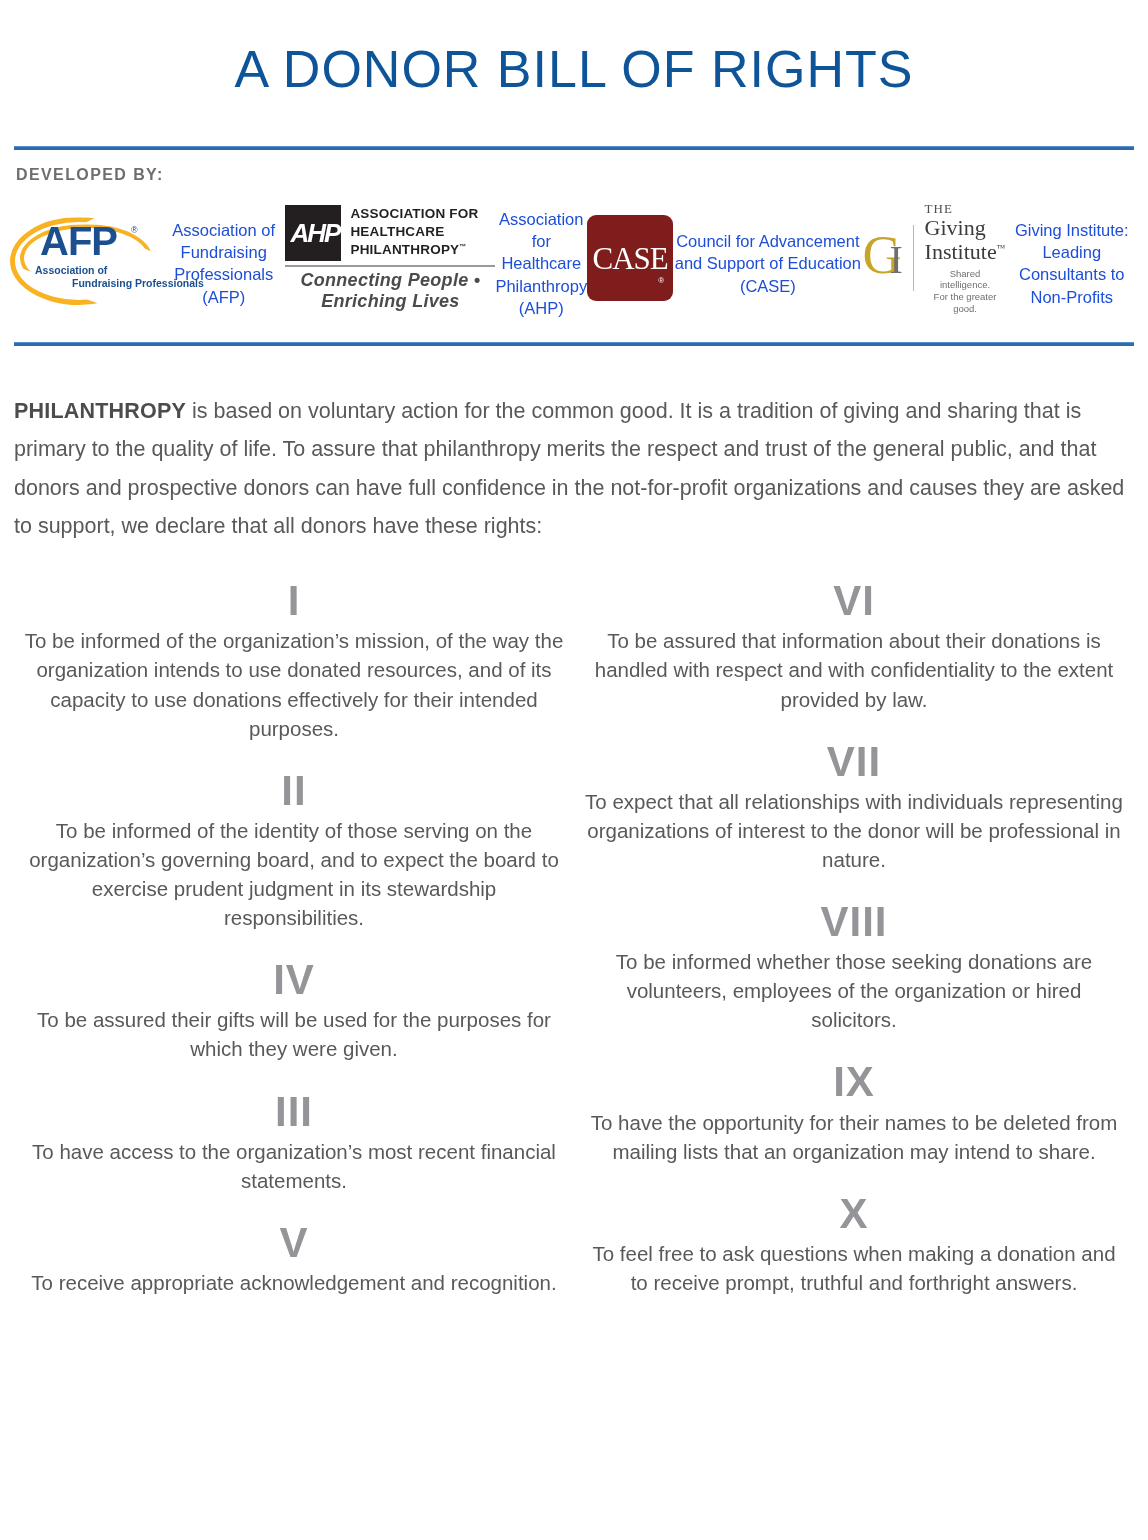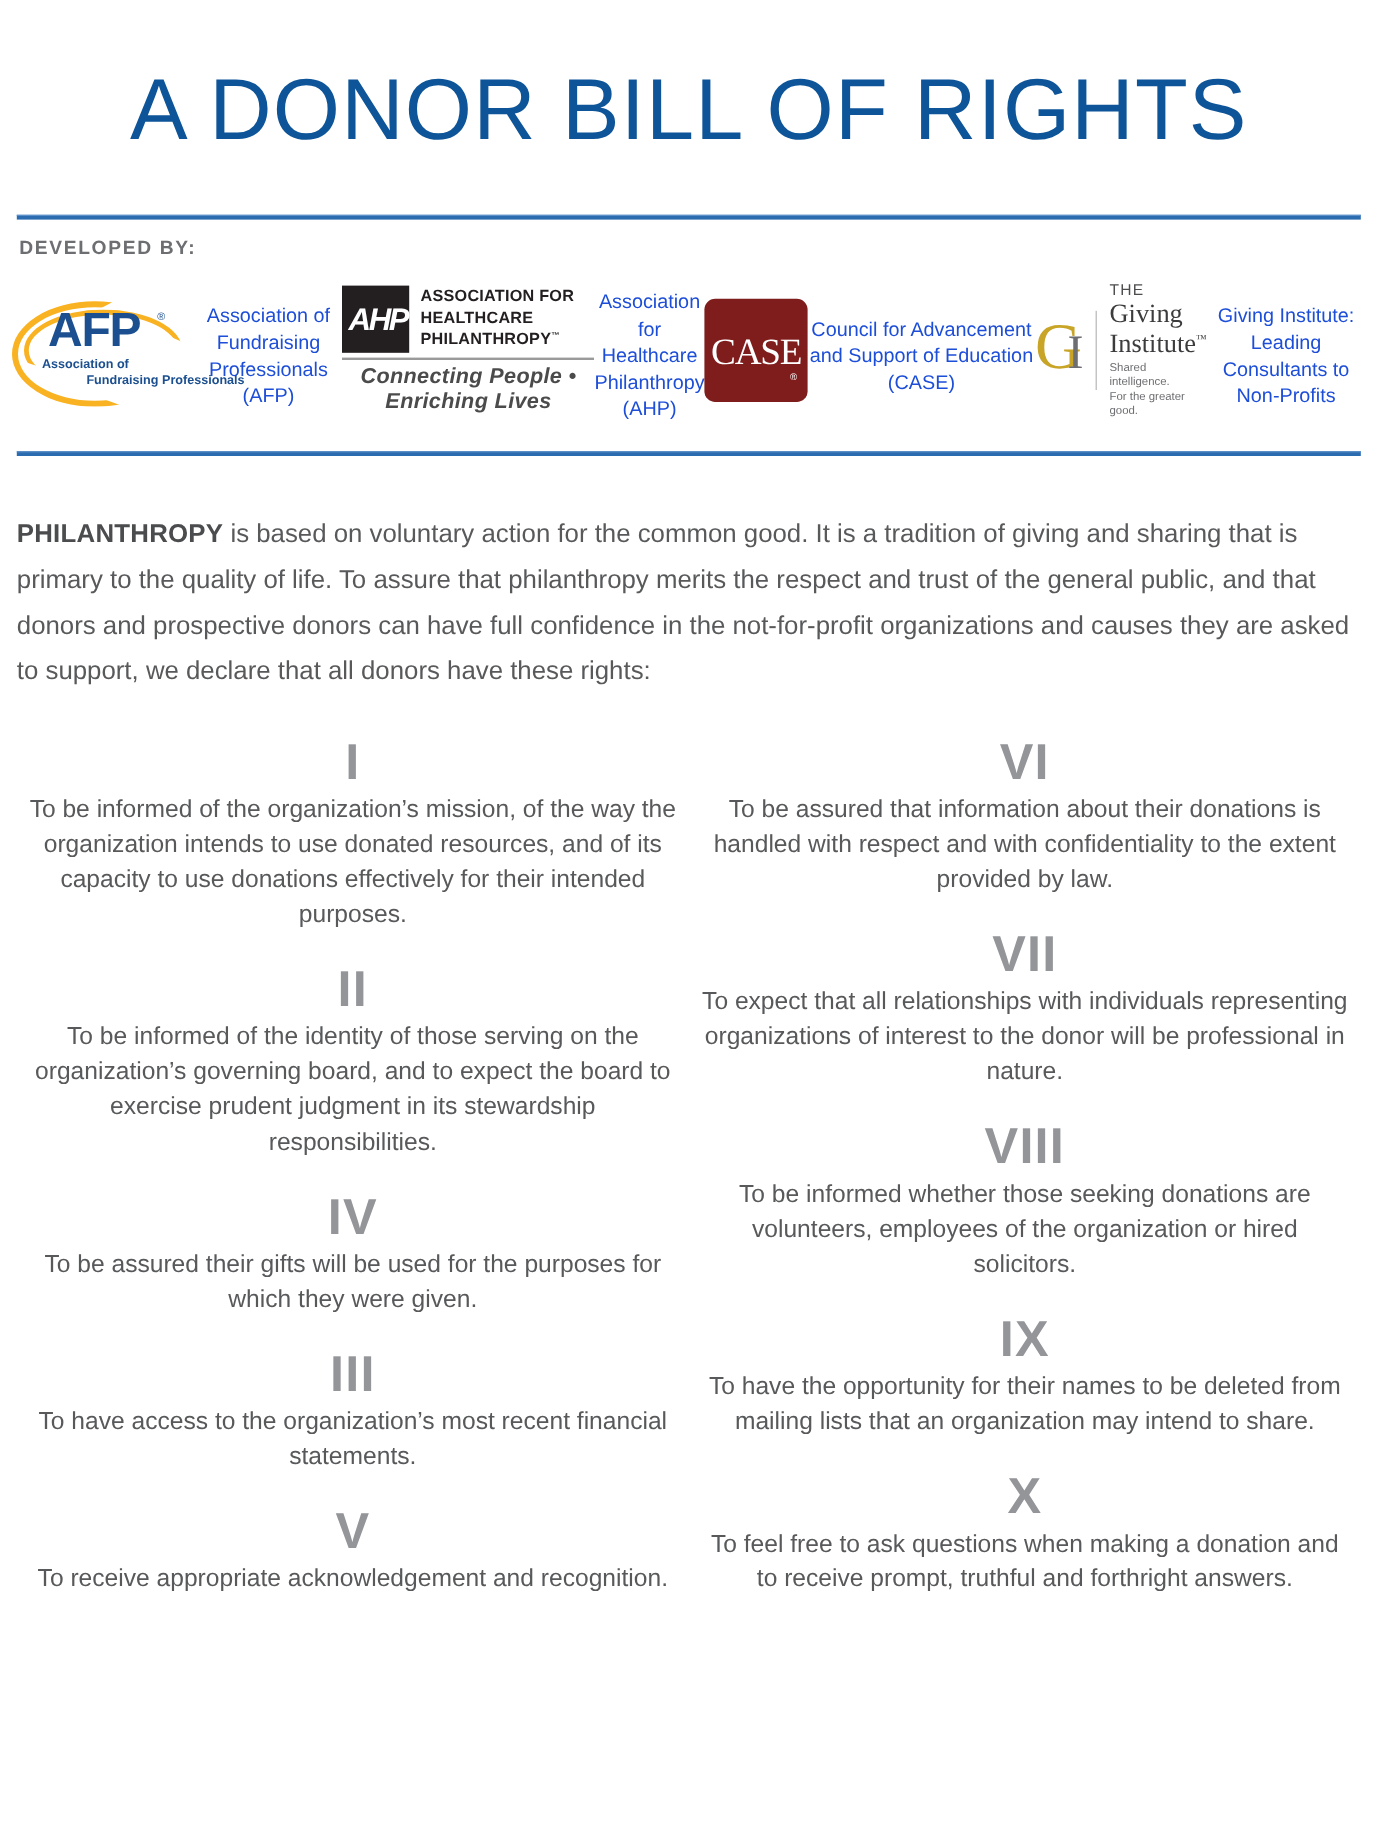--- a/index.html
+++ b/index.html
@@ -20,21 +20,21 @@
     width: 1148px;
     height: 1540px;
     position: relative;
     box-sizing: border-box;
   }
 
   
   .title {
     text-align: center;
     color: #0d5498;
-    font-size: 72px;
+    font-size: 52px;
     line-height: 1;
     letter-spacing: 1px;
     font-weight: 400;
     padding-top: 8px;
     white-space: nowrap;
     font-family: "Liberation Sans", sans-serif;
   }
 
   
   .rule {
@@ -231,38 +231,39 @@
   }
   .gi-sep {
     width: 1px;
     height: 66px;
     background: #b6b6b6;
     margin: 0 11px 0 4px;
     flex: none;
   }
   .gi-words { line-height: 1; }
   .gi-the {
-    font-family: Liberation Sans, sans-serif;
+    font-family: Liberation Serif, serif;
     font-size: 13px;
     letter-spacing: 1px;
     color: #4d4d4f;
   }
   .gi-name {
     font-family: "Liberation Serif", serif;
     font-size: 22px;
     color: #3c3c3e;
     line-height: 1.06;
     margin-top: 1px;
   }
   .gi-name sup { font-size: 9px; }
   .gi-tag {
     margin-top: 4px;
     font-size: 9.5px;
     line-height: 1.25;
     color: #6d6e71;
+    text-align: center;
   }
 
   
   .intro {
     margin: 46px 14px 0 14px;
     font-size: 21.5px;
     line-height: 1.78;
     color: #58595b;
   }
   .intro .lead {

